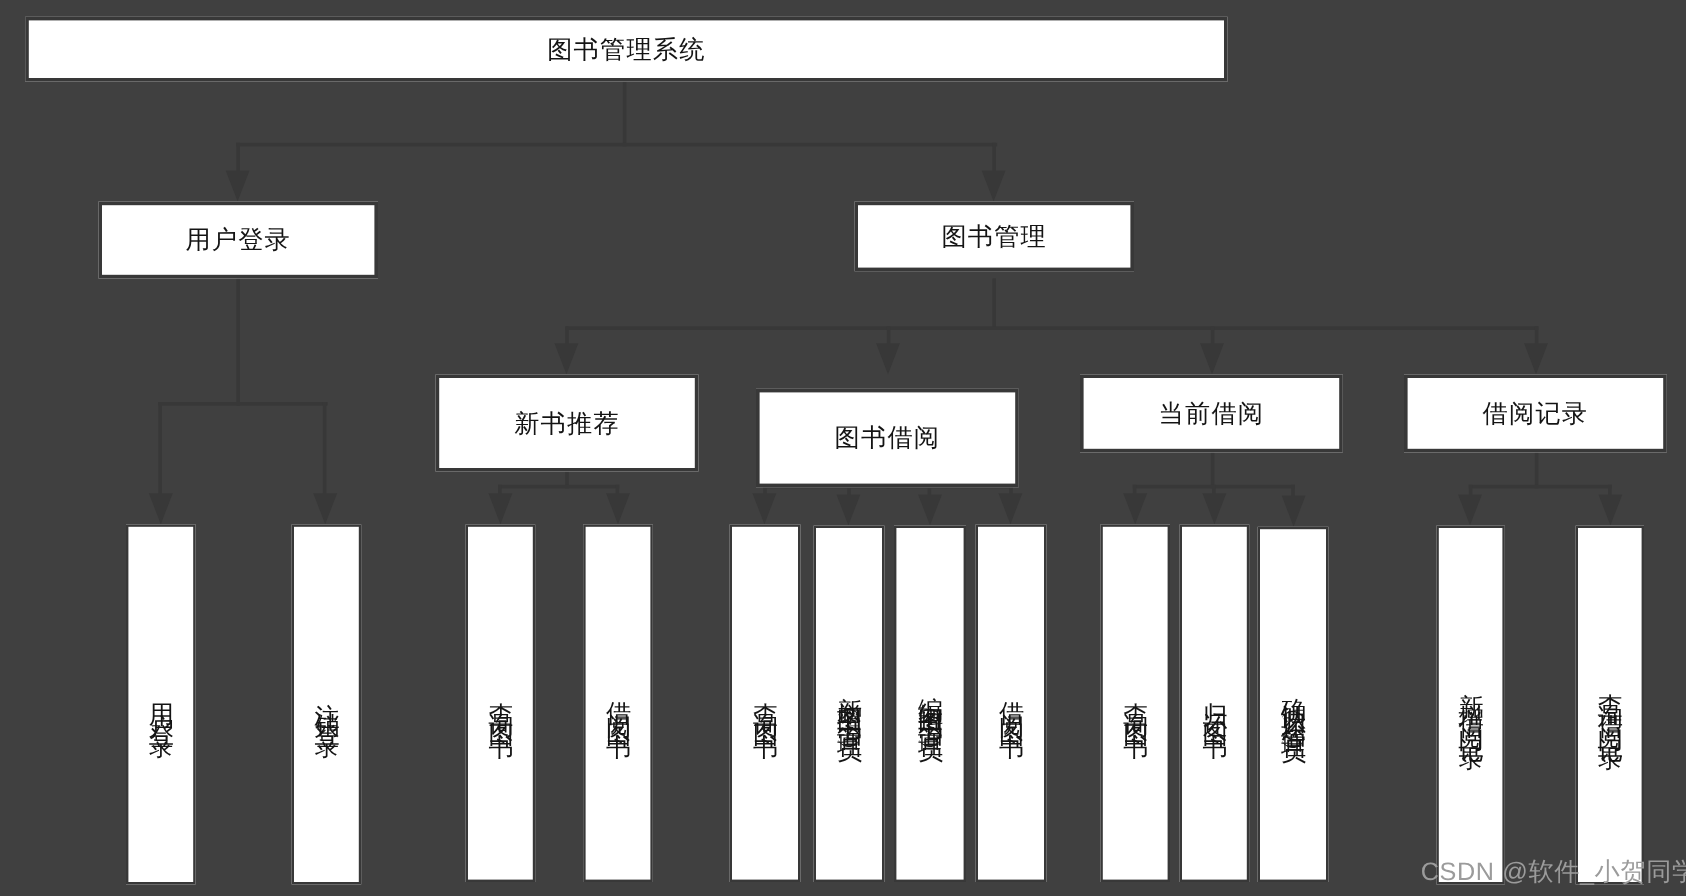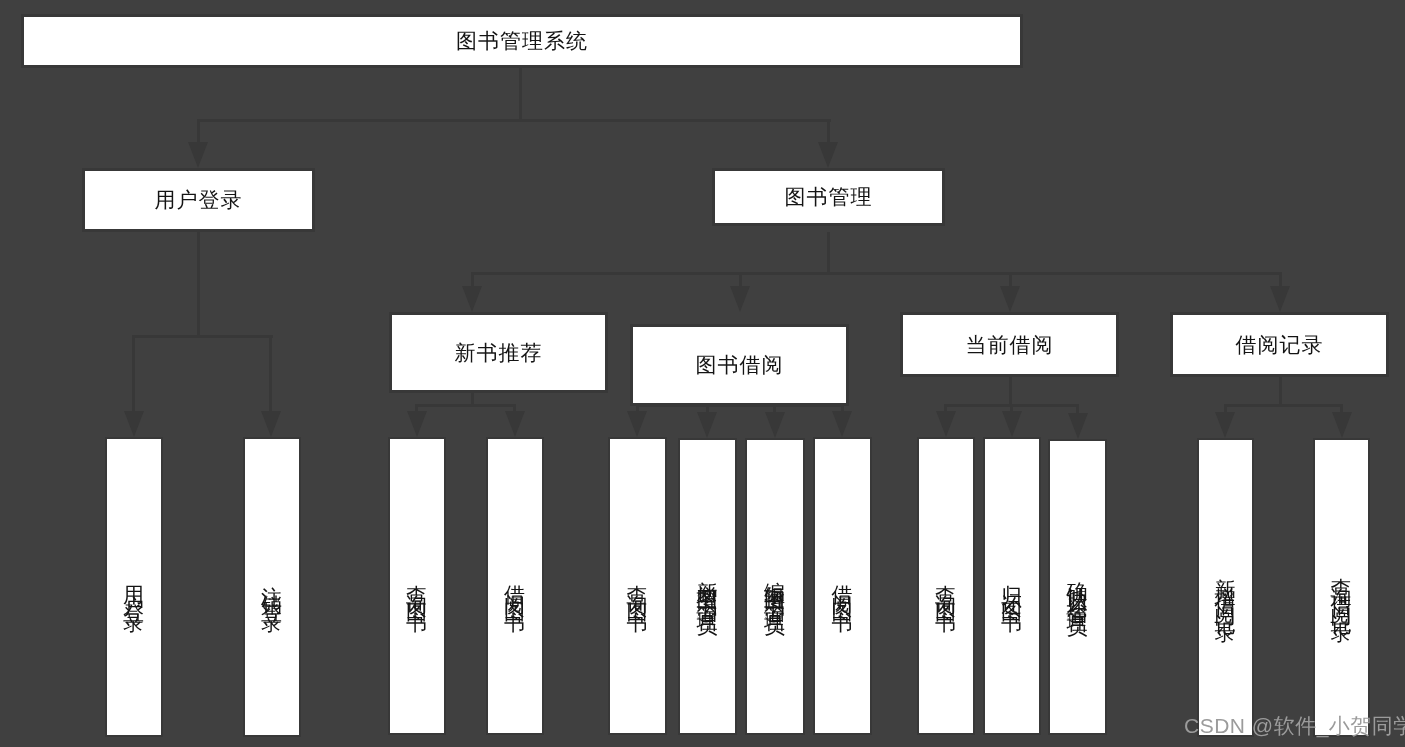--- a/index.html
+++ b/index.html
@@ -41,21 +41,21 @@
     <span>图书管理系统</span>
   </div>
 
   <div class="box" style="left:82px; top:168px; width:233px; height:64px;">
     <span>用户登录</span>
   </div>
   <div class="box" style="left:712px; top:168px; width:233px; height:58px;">
     <span>图书管理</span>
   </div>
 
-  <div class="box" style="left:363px; top:312px; width:219px; height:81px;margin-left:26px;">
+  <div class="box" style="left:363px; top:312px; width:219px; height:81px;">
     <span>新书推荐</span>
   </div>
   <div class="box" style="left:630px; top:324px; width:219px; height:82px;">
     <span>图书借阅</span>
   </div>
   <div class="box" style="left:900px; top:312px; width:219px; height:65px;align-items:center;">
     <span>当前借阅</span>
   </div>
   <div class="box" style="left:1170px; top:312px; width:219px; height:65px;">
     <span>借阅记录</span>

